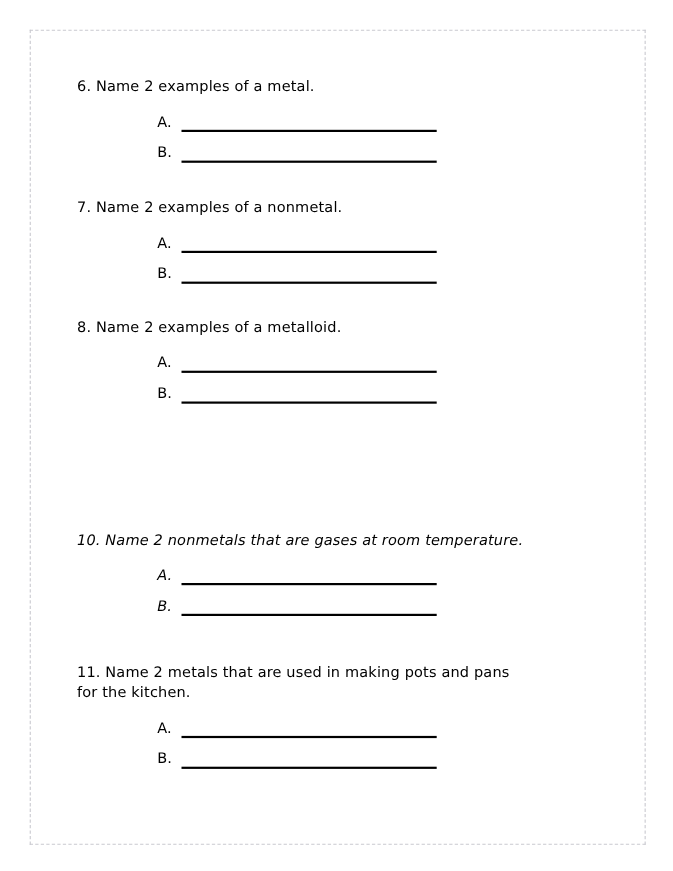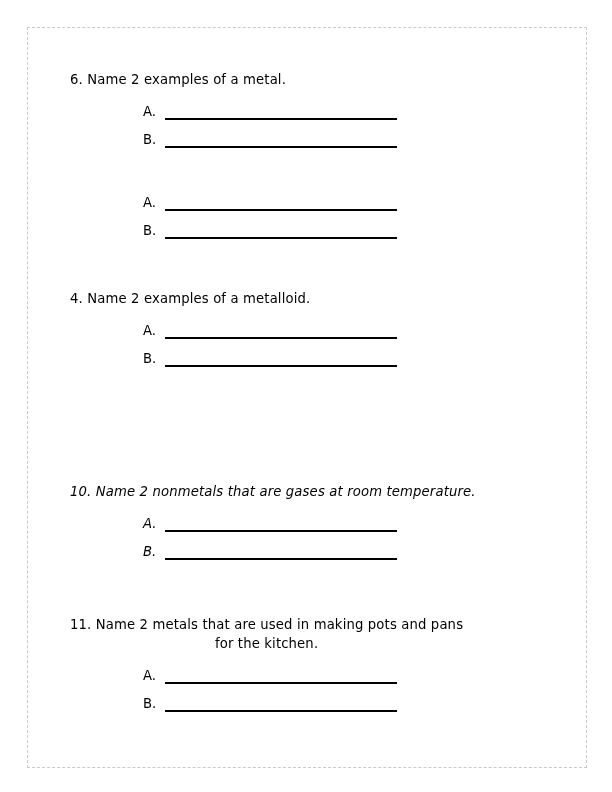--- a/index.html
+++ b/index.html
@@ -27,21 +27,20 @@
     pointer-events: none;
   }
 
   
   #worksheet {
     position: absolute;
     left: 0;
     top: 0;
     width: 504px;
     height: 792px;
-    text-align: center;
   }
 
   .question-block {
     position: absolute;
     left: 70px;
   }
 
   .q-text {
     font-family: "DejaVu Sans", sans-serif;
     font-size: 13.2px;
@@ -99,32 +98,33 @@
       <span class="answer-label">A.</span>
       <span class="answer-rule"></span>
     </div>
     <div class="answer-row">
       <span class="answer-label">B.</span>
       <span class="answer-rule"></span>
     </div>
   </div>
 
   <div class="question-block" style="top:180px;">
+    <div class="q-text">7. Name 2 examples of a nonmetal.</div>
     <div class="answer-row" style="margin-top:14px;">
       <span class="answer-label">A.</span>
       <span class="answer-rule"></span>
     </div>
     <div class="answer-row">
       <span class="answer-label">B.</span>
       <span class="answer-rule"></span>
     </div>
   </div>
 
   <div class="question-block" style="top:289px;">
-    <div class="q-text">4. Name 2 examples of a metalloid.</div>
+    <div class="q-text">8. Name 2 examples of a metalloid.</div>
     <div class="answer-row" style="margin-top:14px;">
       <span class="answer-label">A.</span>
       <span class="answer-rule"></span>
     </div>
     <div class="answer-row">
       <span class="answer-label">B.</span>
       <span class="answer-rule"></span>
     </div>
   </div>
 
@@ -134,21 +134,21 @@
     <div class="answer-row" style="margin-top:14px;">
       <span class="answer-label">A.</span>
       <span class="answer-rule"></span>
     </div>
     <div class="answer-row">
       <span class="answer-label">B.</span>
       <span class="answer-rule"></span>
     </div>
   </div>
 
-  <div class="question-block" style="top:615px;">
+  <div class="question-block" style="top:602px;">
     <div class="q-text">11. Name 2 metals that are used in making pots and pans
 for the kitchen.</div>
     <div class="answer-row" style="margin-top:14px;">
       <span class="answer-label">A.</span>
       <span class="answer-rule"></span>
     </div>
     <div class="answer-row">
       <span class="answer-label">B.</span>
       <span class="answer-rule"></span>
     </div>

